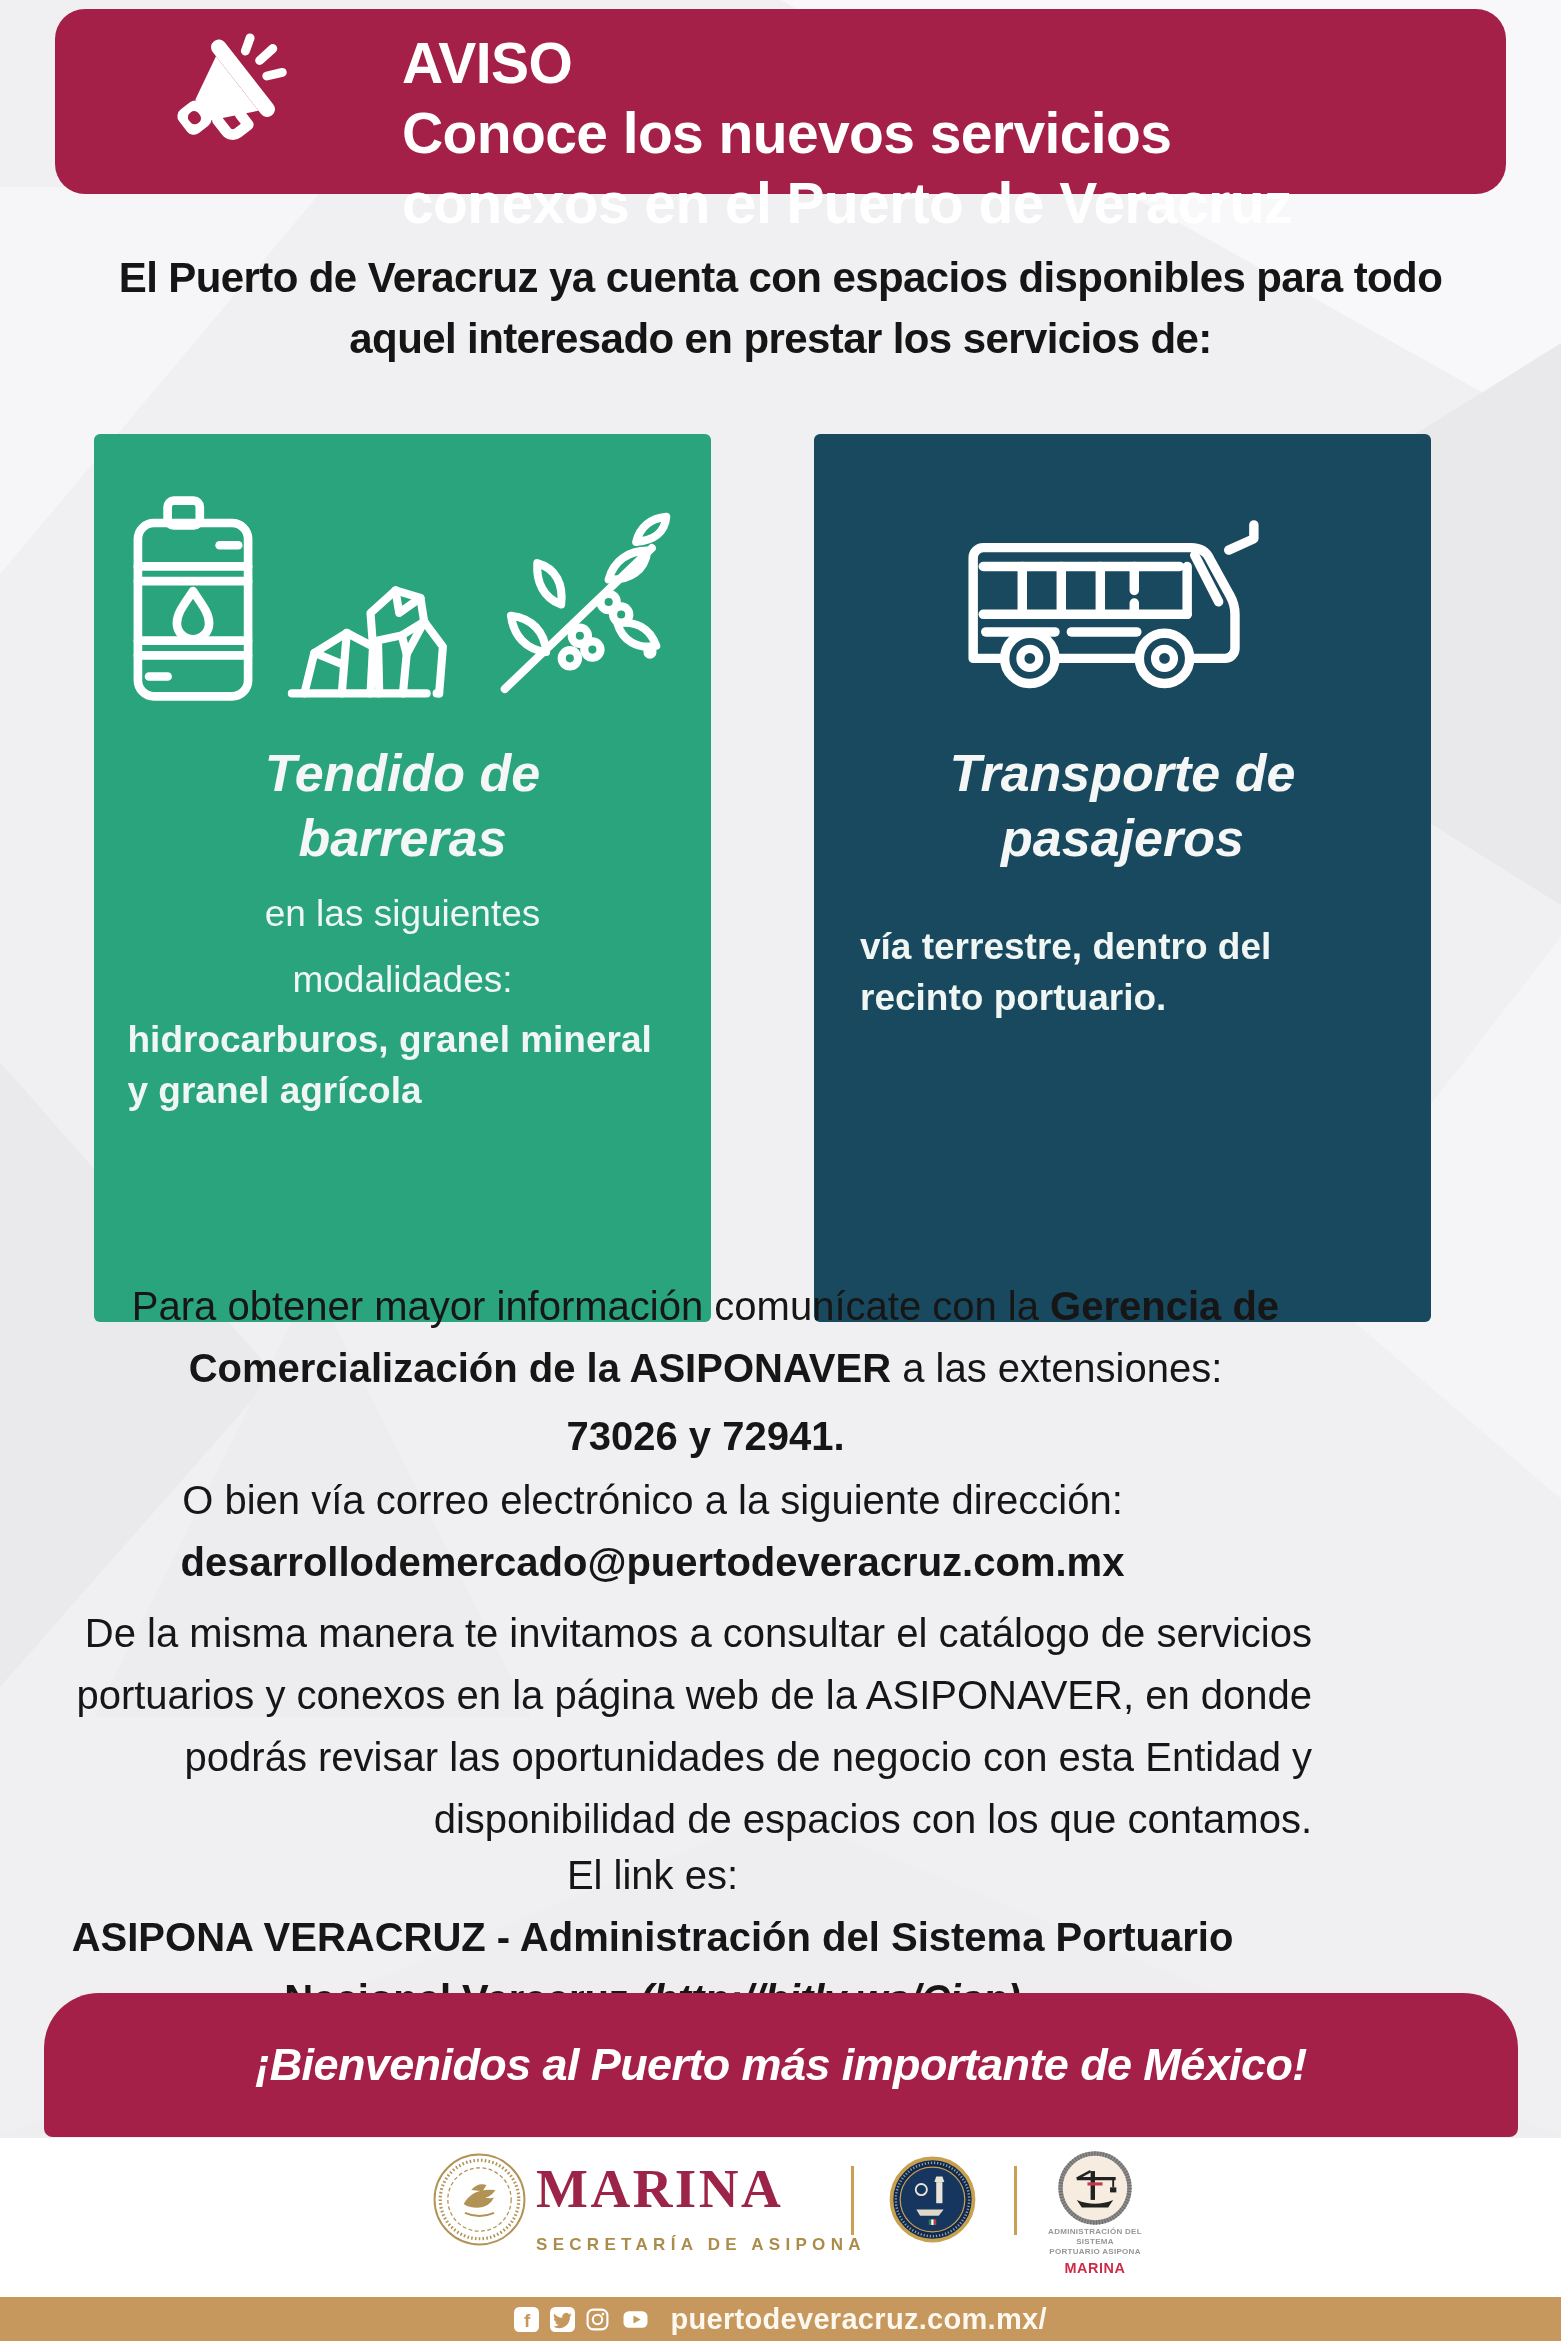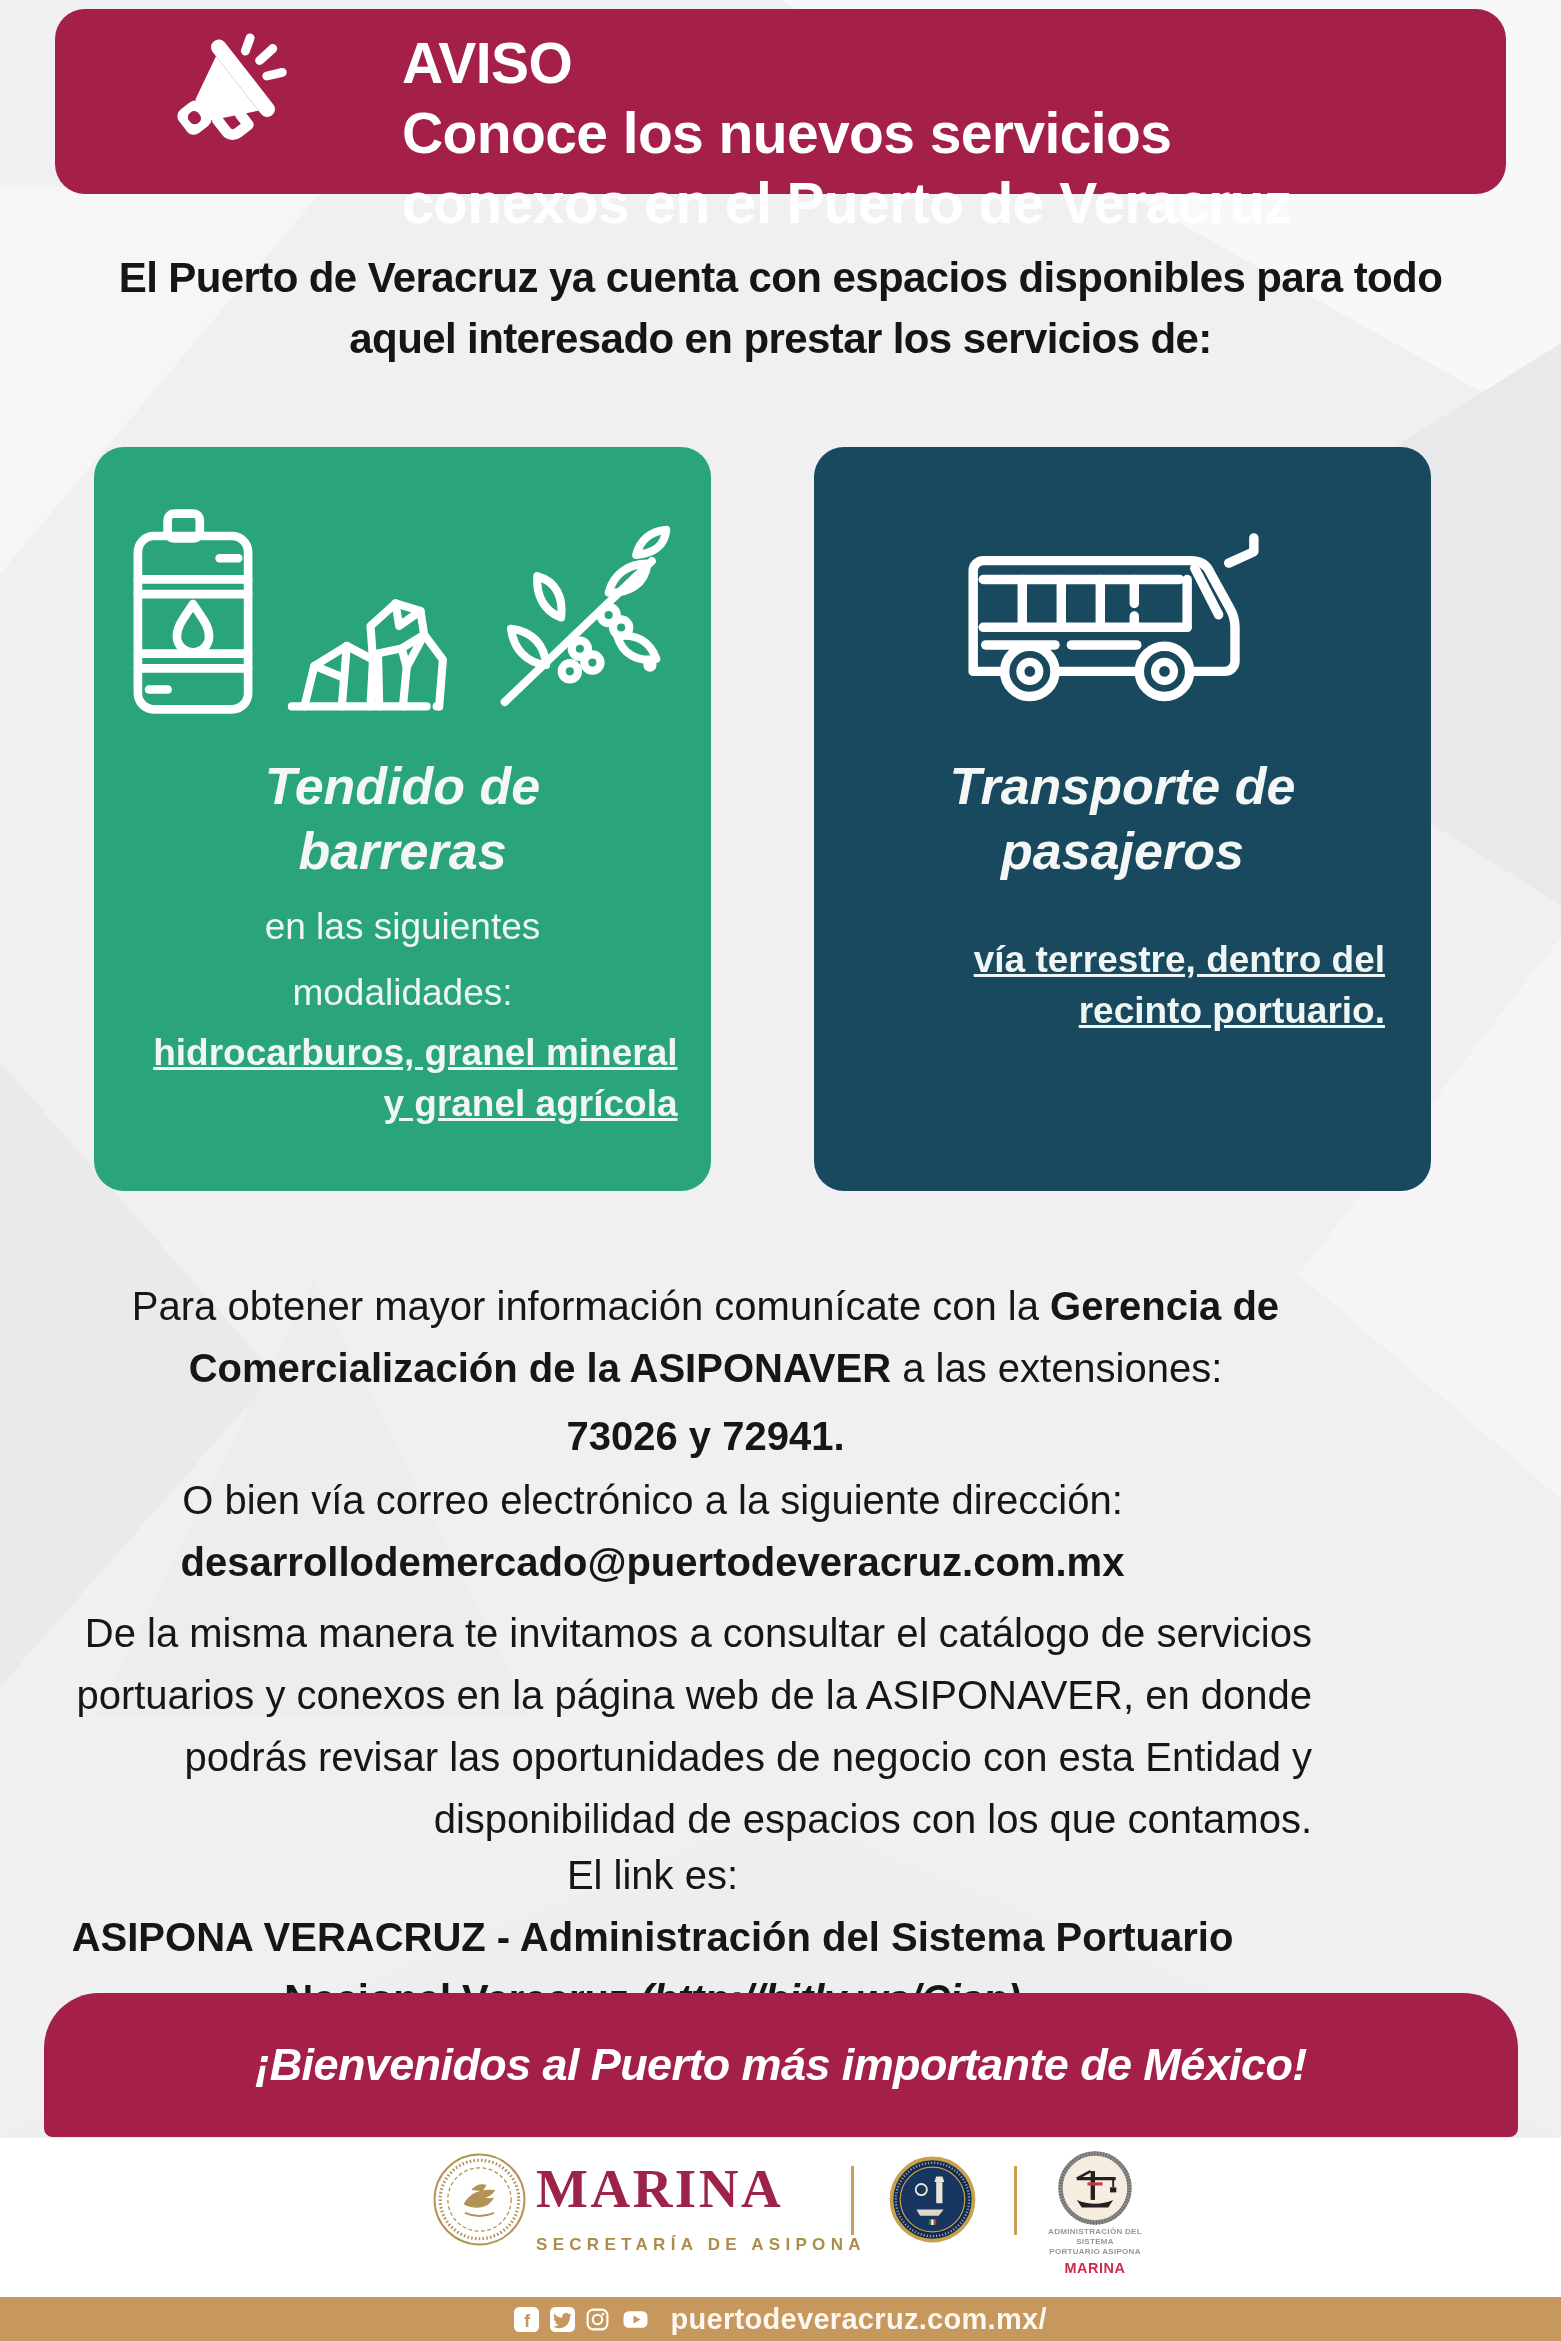--- a/index.html
+++ b/index.html
@@ -16,30 +16,30 @@
   .header-box{
     left:55px;top:8.7px;width:1451px;height:185px;
     background:#A42049;border-radius:30px;
   }
   .header-title{left:347px;top:19px;width:1162px;
     font-size:57px;font-weight:bold;line-height:70px;color:#FFFFFF;letter-spacing:-0.6px;}
   
   .intro{left:106px;top:247px;width:1349px;text-align:center;
     font-size:42px;font-weight:bold;line-height:61px;color:#151515;letter-spacing:-0.6px;}
   
-  .card{top:447px;width:617px;height:744px;border-radius:30px;}
+  .card{top:434px;width:617px;height:888px;border-radius:6px;}
   .card.green{left:94px;background:#2AA47D;}
   .card.teal{left:814px;background:#19495E;}
   .card-title{position:absolute;left:50%;transform:translateX(-50%);top:307px;width:450px;
     text-align:center;font-size:52px;font-weight:bold;font-style:italic;line-height:65px;color:#F4F7F5;}
   .card.green .card-title{width:387px;}
   .card-subtitle{position:absolute;left:50%;transform:translateX(-50%);top:447px;width:400px;
     text-align:center;font-size:37px;font-weight:normal;line-height:66px;color:#F0F6F3;}
   .card-body{position:absolute;left:50%;transform:translateX(-50%);
-    text-align:right;font-size:37px;font-weight:bold;line-height:51px;color:#F0F6F3;text-decoration:underline;}
+    text-align:left;font-size:37px;font-weight:bold;line-height:51px;color:#F0F6F3;}
   .card.green .card-body{top:580px;width:550px;}
   .card.teal .card-body{top:487px;width:525px;}
   
   .p-block{left:0;width:1305px;text-align:center;font-size:40px;line-height:62px;color:#161616;}
   .p-inner{margin:0 auto;}
   .b{font-weight:bold;}
   .i{font-style:italic;}
   
   .banner{left:44px;top:1993px;width:1474px;height:144px;background:#A42049;
     border-radius:55px 55px 8.7px 8.7px;display:flex;align-items:center;justify-content:center;}

